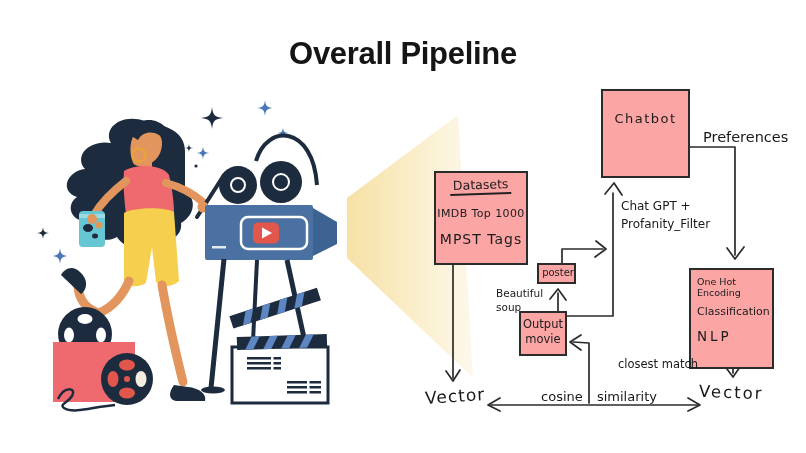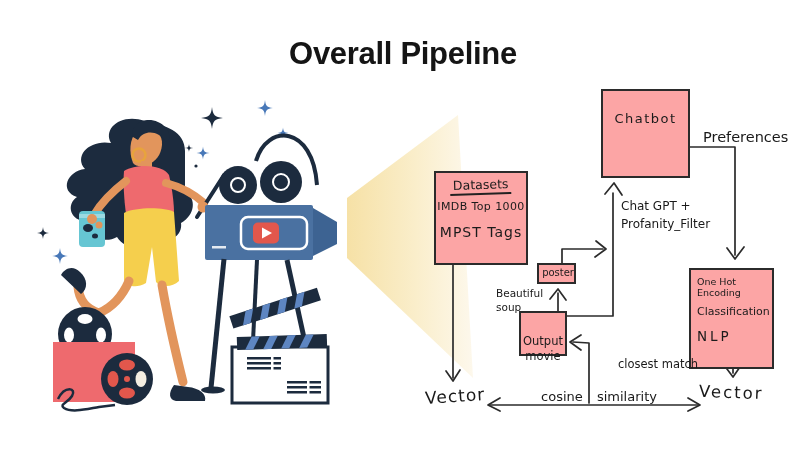--- a/index.html
+++ b/index.html
@@ -6,26 +6,26 @@
   .slide{position:relative;width:806px;height:453px;background:#ffffff;overflow:hidden;
          font-family:"DejaVu Sans",sans-serif;}
   .title{position:absolute;left:0;right:0;top:36px;text-align:center;
          font-family:"Liberation Sans",sans-serif;font-weight:800;font-size:31px;
          letter-spacing:-0.3px;color:#151515;}
   svg{position:absolute;}
   .dbox{position:absolute;background:#fca5a5;border:2px solid #2b2b2b;box-sizing:border-box;
         color:#1b1b1b;}
   .ds-title{font-size:12.5px;text-align:center;margin-top:4px;}
   .ds-title span{display:inline-block;border-bottom:2px solid #222;padding:0 3px 1px;transform:rotate(-2deg);}
-  .ds-l1{font-size:11px;margin-top:5px;text-align:center;letter-spacing:.4px;}
+  .ds-l1{font-size:11px;margin-top:12px;text-align:center;letter-spacing:.4px;}
   .ds-l2{font-size:14px;margin-top:11px;text-align:center;letter-spacing:1px;}
   .cb-label{font-size:13px;letter-spacing:1.5px;text-align:center;margin-top:20px;}
   .poster-label{font-size:10px;text-align:right;line-height:16px;}
   .out-line{font-size:11.5px;text-align:center;line-height:1.3;}
-  .out-wrap{padding-top:21px;}
+  .out-wrap{padding-top:4px;}
   .oh-l1{font-size:9.5px;}
   .oh-l2{font-size:11px;margin-top:7px;}
   .oh-l3{font-size:13.5px;margin-top:10px;letter-spacing:3px;}
   .oh-wrap{padding:6px 0 0 6px;}
   .lab{position:absolute;color:#191919;}
   .lab-preferences{left:703px;top:129px;font-size:14.5px;}
   .lab-chatgpt{left:621px;top:197px;font-size:12px;line-height:1.5;}
   .lab-bsoup{left:496px;top:287px;font-size:10.5px;line-height:1.3;}
   .lab-closest{left:618px;top:357px;font-size:11.5px;}
   .lab-cosine{left:516px;top:389px;width:166px;text-align:center;font-size:13px;word-spacing:10px;}

